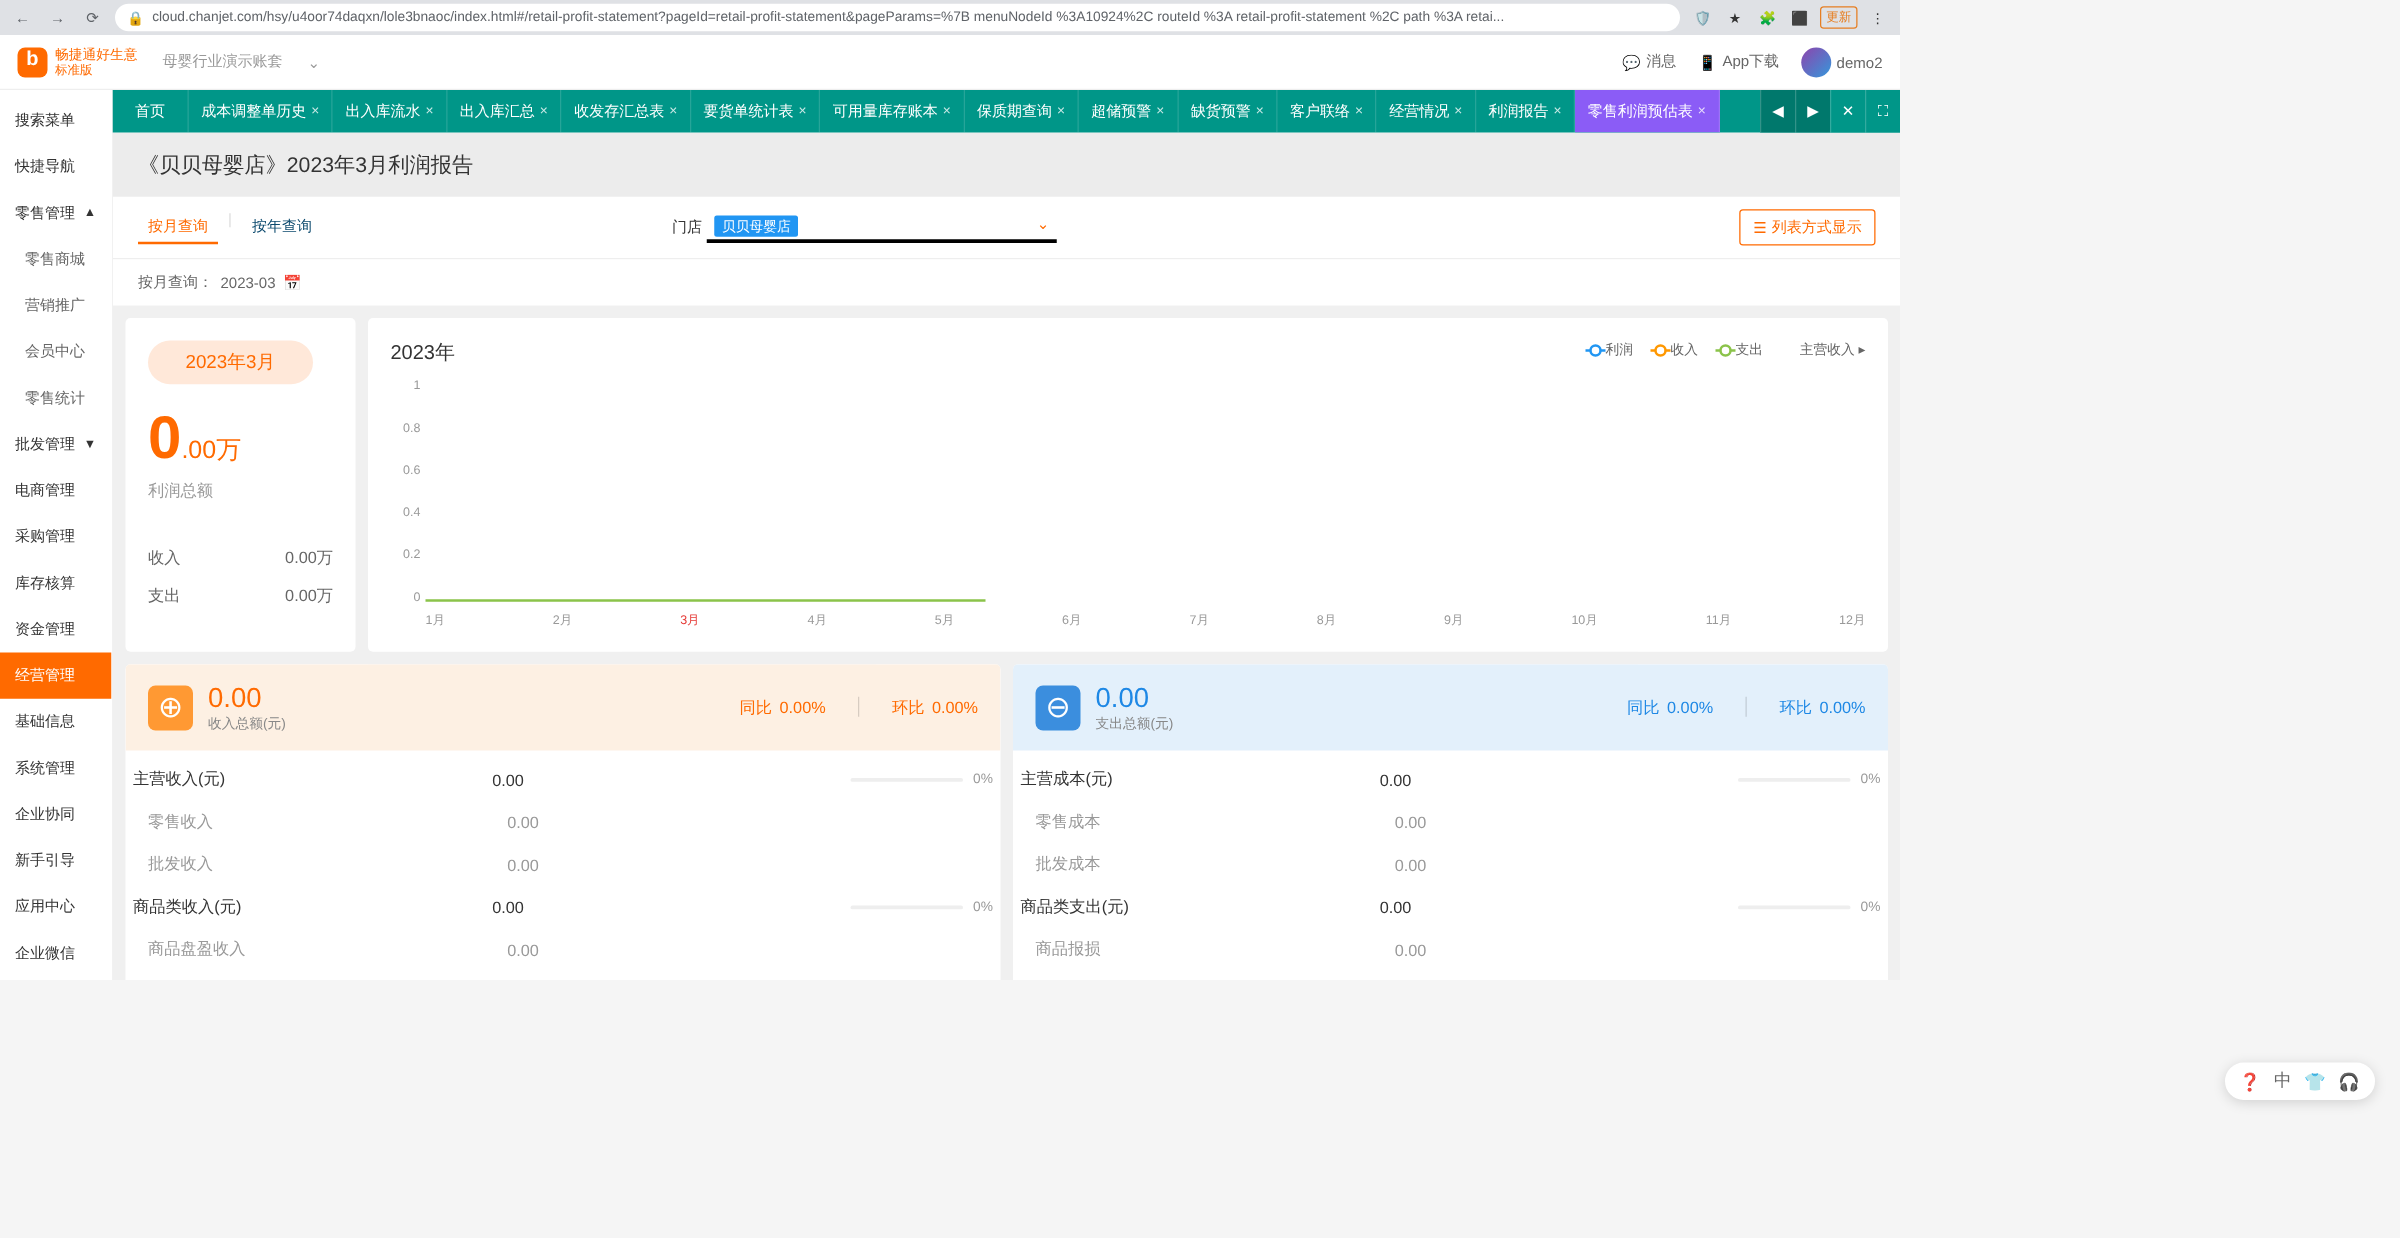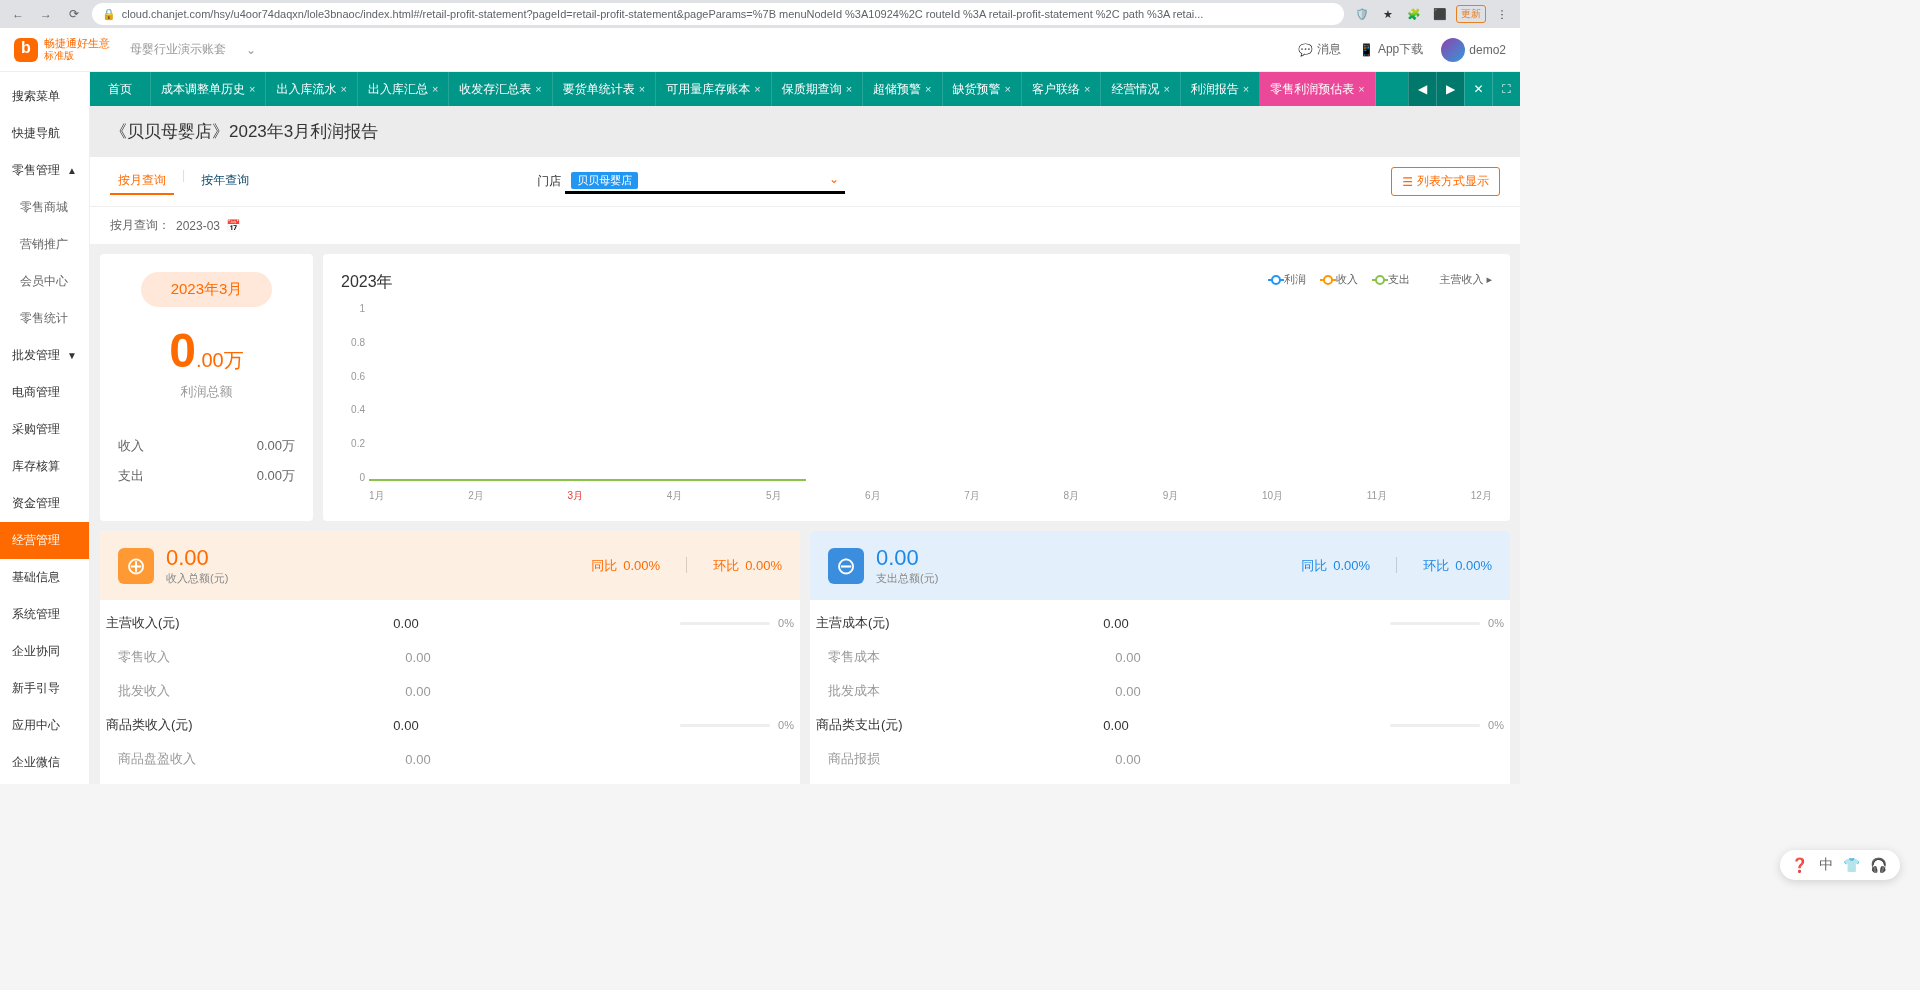--- a/index.html
+++ b/index.html
@@ -23,41 +23,41 @@
 .main-layout{display:flex;height:calc(100% - 72px)}
 .sidebar{width:90px;background:#fff;border-right:1px solid #eee;overflow-y:auto;padding-top:6px}
 .side-item{padding:10px 12px;font-size:12px;color:#333;cursor:pointer;display:flex;align-items:center;justify-content:space-between}
 .side-item.sub{padding-left:20px;color:#666}
 .side-item.active{background:#ff6a00;color:#fff}
 .side-arrow{font-size:10px}
 .content{flex:1;display:flex;flex-direction:column;overflow:hidden}
 .tabs-bar{height:34px;background:#009688;display:flex;align-items:center;color:#fff;font-size:12px}
 .tab{padding:0 10px;height:34px;display:flex;align-items:center;gap:4px;cursor:pointer;white-space:nowrap;border-right:1px solid rgba(255,255,255,0.15)}
 .tab.home{padding:0 18px}
-.tab.active{background:#ec4899}
+.tab.active{background:#8b5cf6}
 .tab-x{font-size:11px;opacity:.8}
 .tab-nav{margin-left:auto;display:flex}
 .tab-nav-btn{width:28px;height:34px;display:flex;align-items:center;justify-content:center;border-left:1px solid rgba(255,255,255,0.2);cursor:pointer;background:#00786c}
 .tab-nav-btn.green{background:#009688}
 .page-area{flex:1;overflow-y:auto;background:#f0f0f0;padding:0}
 .page-title-bar{background:#ececec;padding:14px 20px;font-size:17px;font-weight:500;color:#333}
 .filter-bar{background:#fff;padding:10px 20px;display:flex;align-items:center;gap:20px;border-bottom:1px solid #eee}
 .filter-tabs{display:flex;gap:8px}
 .f-tab{padding:4px 8px;color:#0c4a6e;cursor:pointer;border-bottom:2px solid transparent}
 .f-tab.active{color:#ff6a00;border-bottom-color:#ff6a00}
 .f-sep{color:#ddd}
 .store-sel{display:flex;align-items:center;gap:4px;margin-left:260px}
 .store-input{border:none;border-bottom:3px solid #000000;padding:2px 6px;width:280px;display:flex;justify-content:space-between}
 .store-tag{background:#2196f3;color:#fff;padding:1px 6px;border-radius:2px;font-size:11px}
 .list-btn{margin-left:auto;border:1px solid #ff6a00;color:#ff6a00;padding:5px 10px;border-radius:3px;cursor:pointer;display:flex;align-items:center;gap:4px}
 .date-bar{background:#fff;padding:10px 20px;color:#666;display:flex;align-items:center;gap:6px}
 .cal-icon{color:#ff6a00}
 .dash-row{display:flex;gap:10px;padding:10px 10px 0 10px}
 .card{background:#fff;border-radius:4px;padding:18px}
-.summary-card{width:213px;display:flex;flex-direction:column;align-items:center}
+.summary-card{width:184px;display:flex;flex-direction:column;align-items:flex-start}
 .month-pill{background:#ffe8d9;color:#ff6a00;padding:8px 30px;border-radius:20px;font-size:15px;margin-bottom:20px}
 .big-num{font-size:48px;font-weight:bold;color:#ff6a00;line-height:1}
 .big-unit{font-size:20px;color:#ff6a00}
 .big-label{color:#999;margin-top:8px;font-size:13px}
 .mini-stats{width:100%;margin-top:30px}
 .mini-row{display:flex;justify-content:space-between;padding:6px 0;color:#666;font-size:13px}
 .chart-card{flex:1;position:relative}
 .chart-title{font-size:16px;font-weight:500;margin-bottom:10px}
 .legend{position:absolute;top:18px;right:100px;display:flex;gap:14px;font-size:11px;color:#666}
 .leg-item{display:flex;align-items:center;gap:0}

